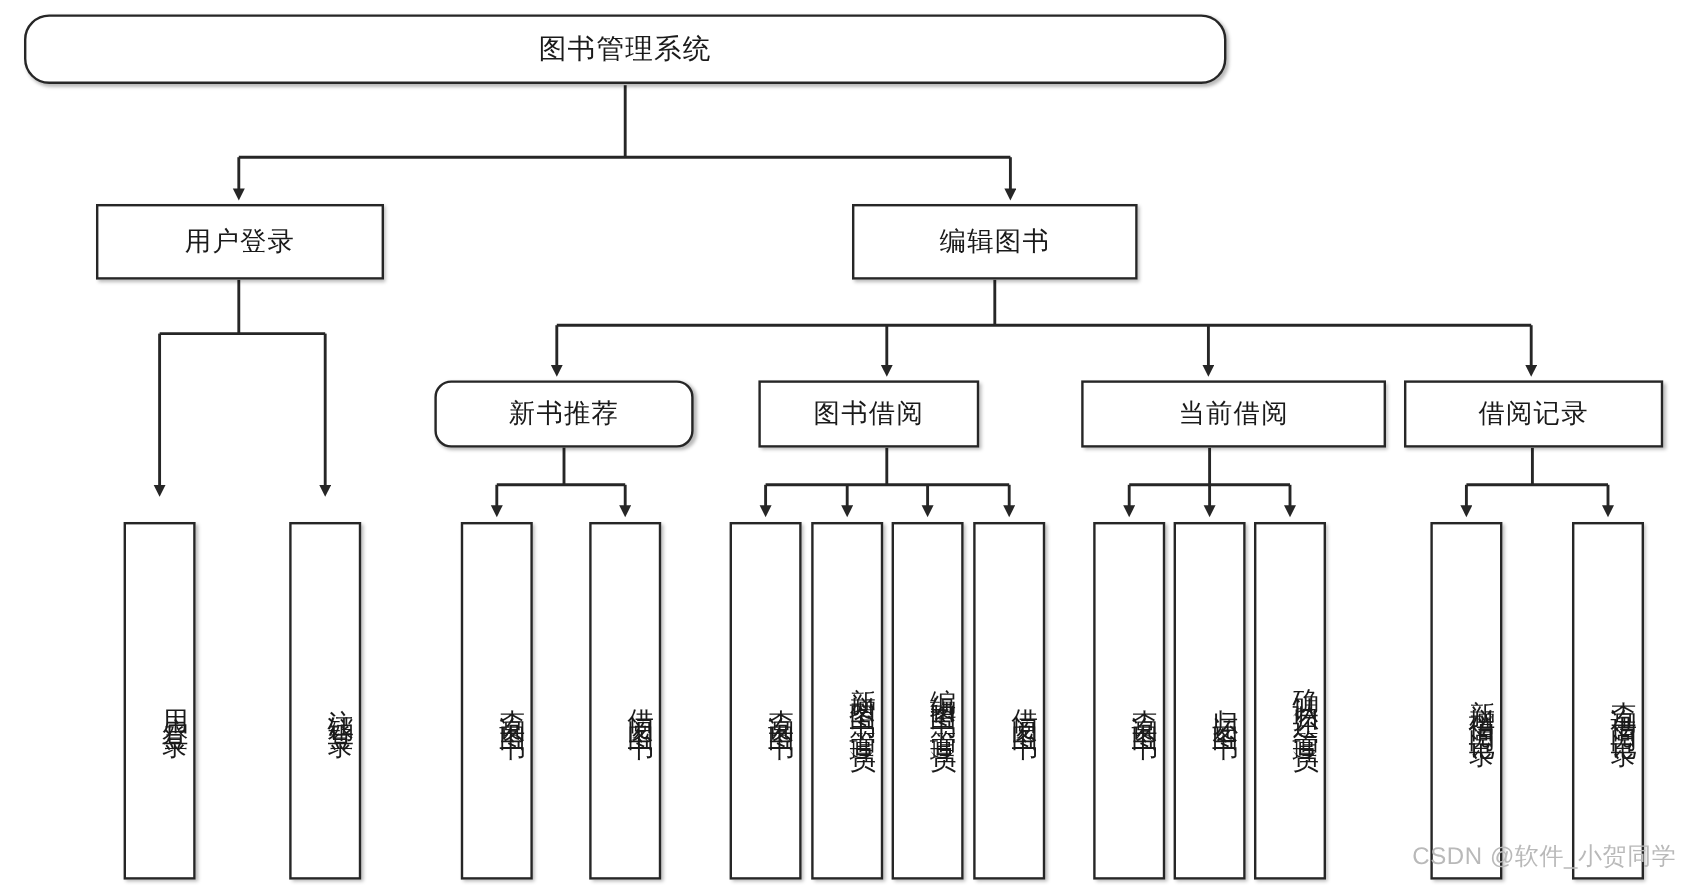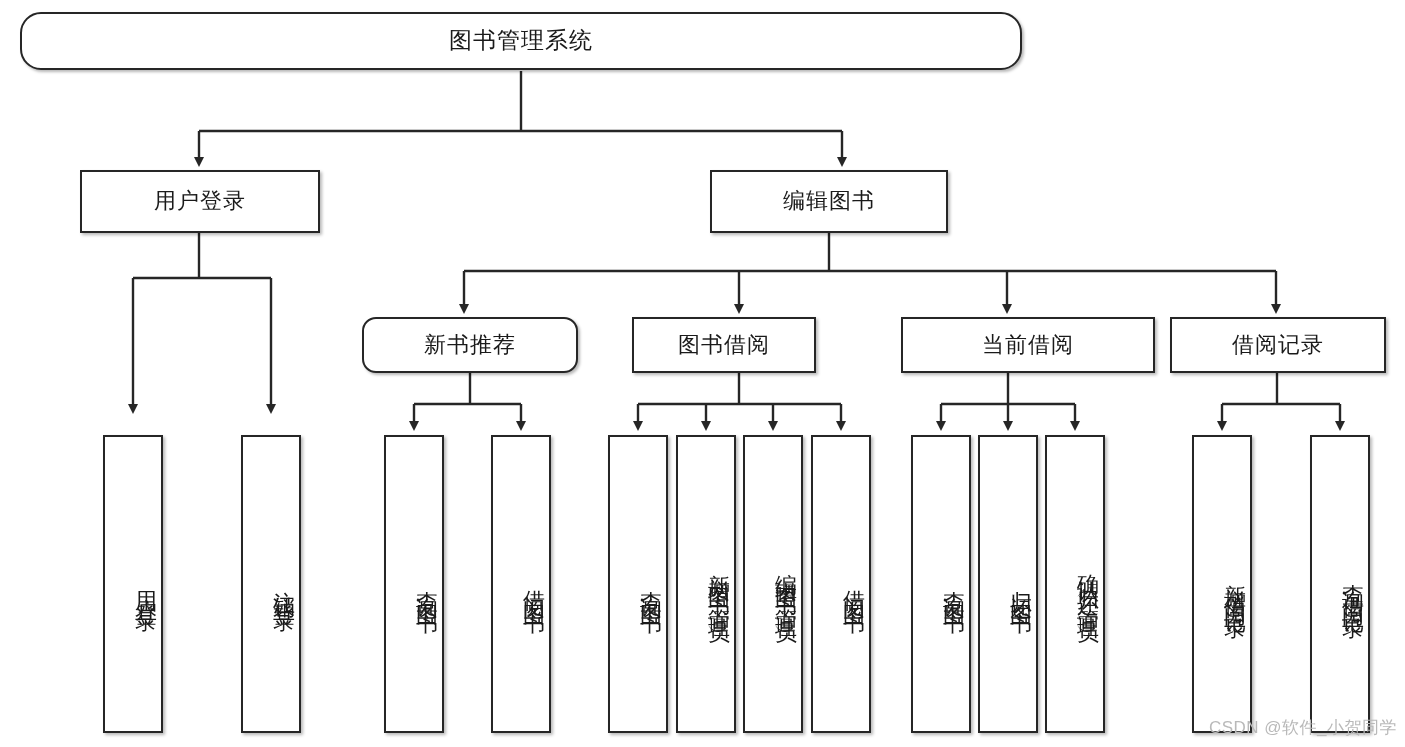--- a/index.html
+++ b/index.html
@@ -58,22 +58,22 @@
   .node.v .vlabel {
     writing-mode: vertical-rl;
     text-orientation: upright;
     letter-spacing: 7px;
     display: block;
     text-align: left;
   }
   .watermark {
     position: absolute;
     right: 8px;
-    bottom: 8px;
-    font-size: 17px;
+    bottom: 20px;
+    font-size: 20px;
     color: #b9b9b9;
     letter-spacing: 0.5px;
     z-index: 5;
     white-space: nowrap;
   }
 </style>
 </head>
 <body>
 
 <div id="canvas">

